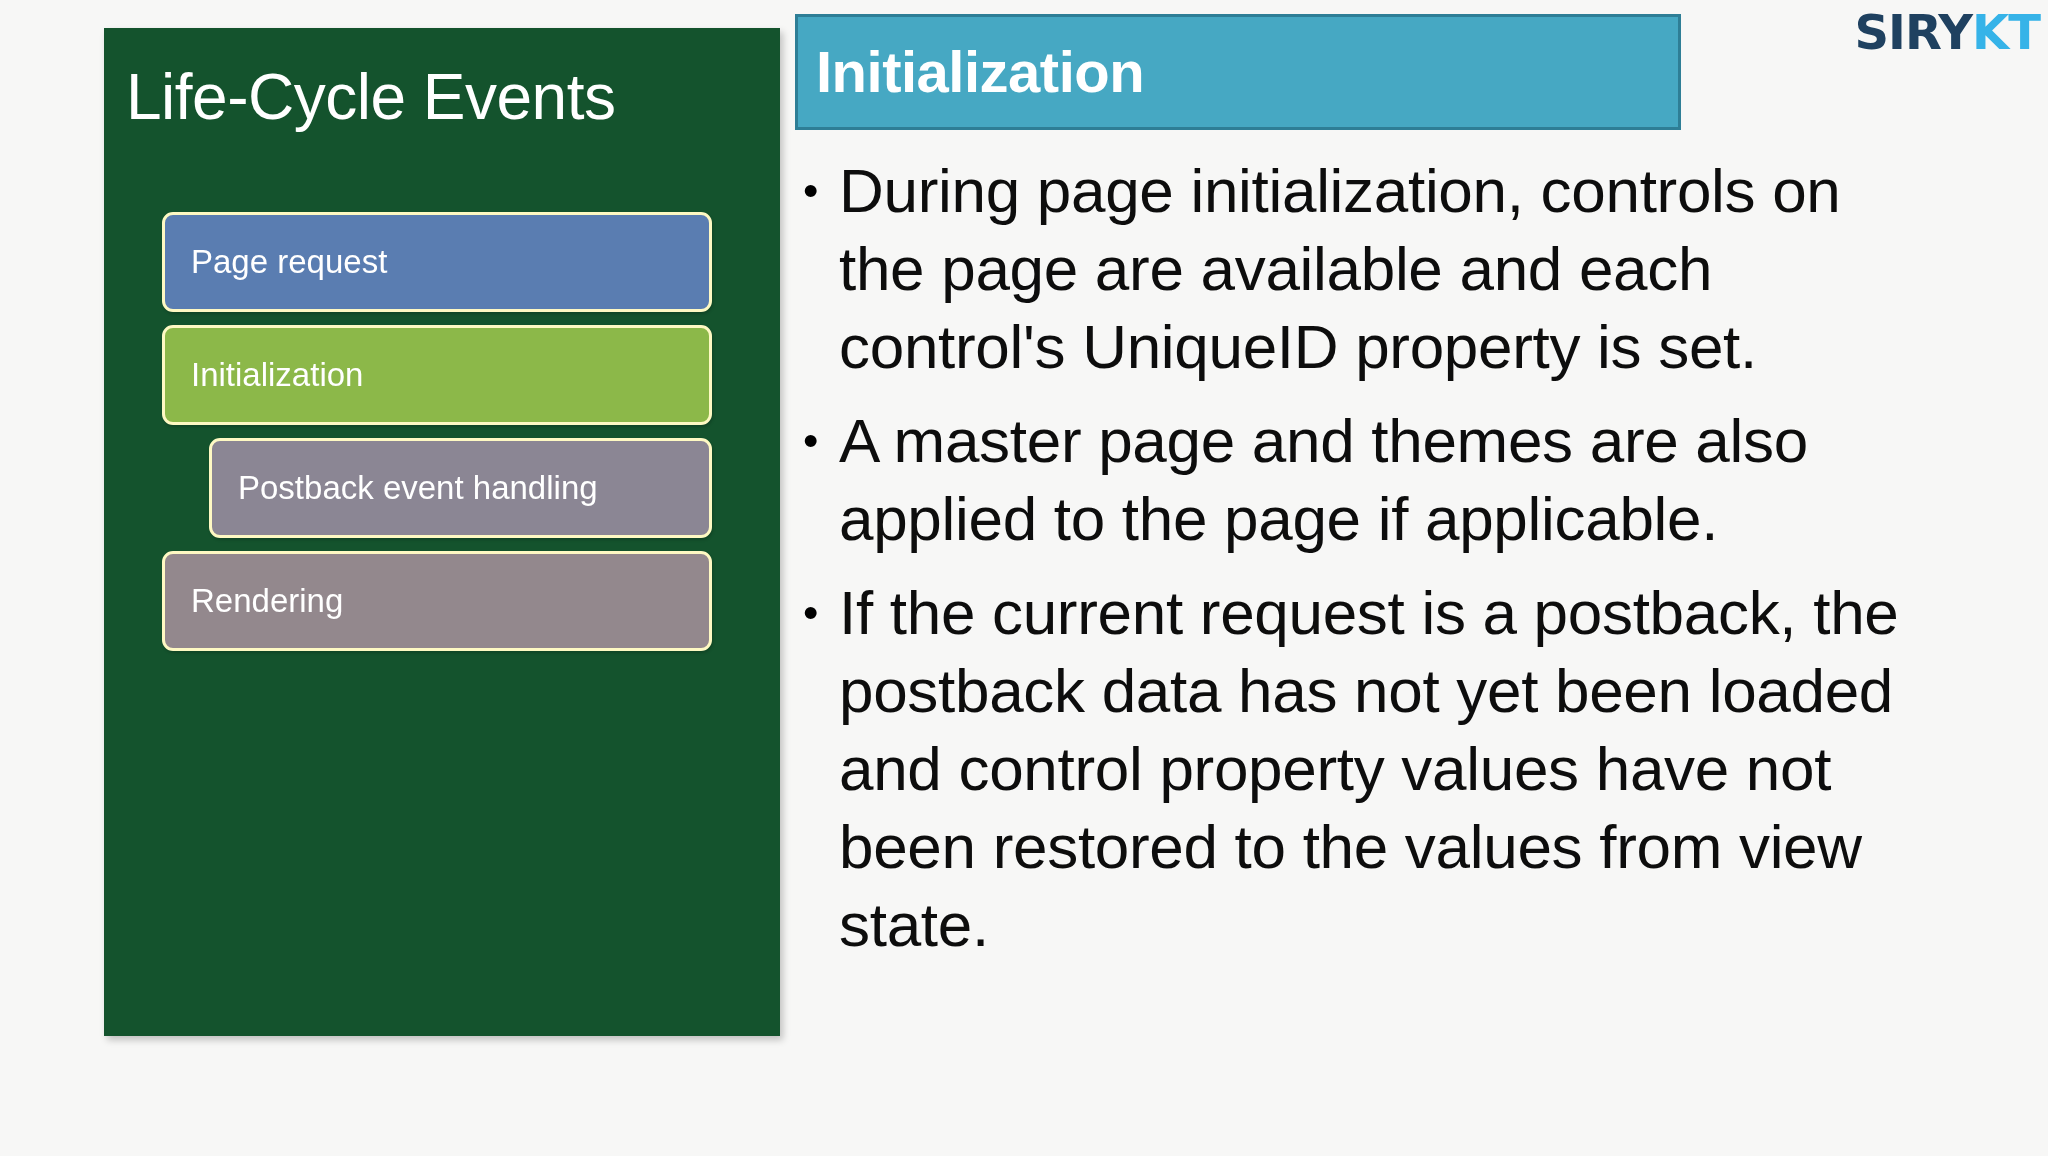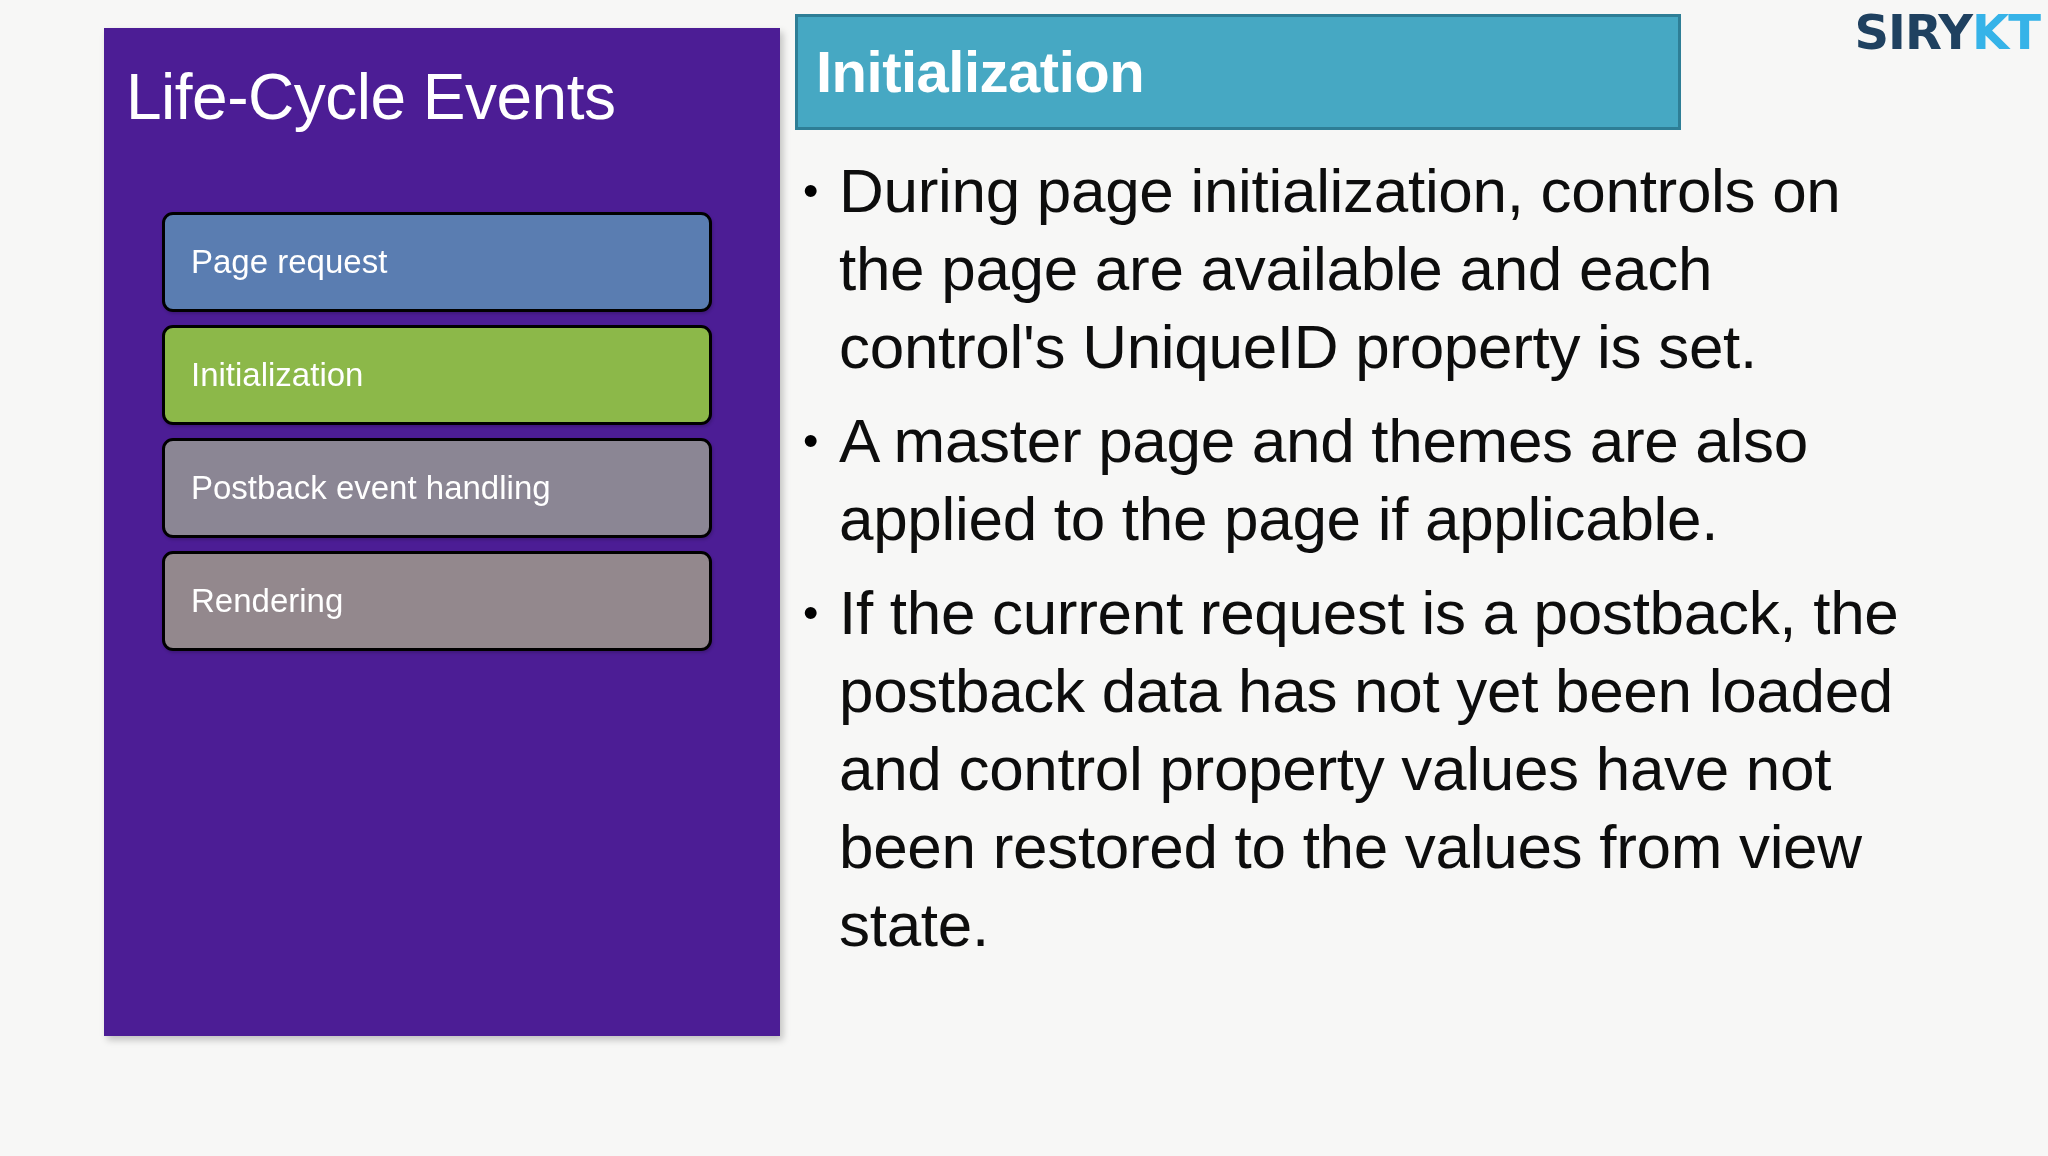--- a/index.html
+++ b/index.html
@@ -42,21 +42,21 @@
     position: absolute;
     left: 58px;
     top: 184px;
     width: 550px;
   }
   .stage-box {
     position: relative;
     height: 100px;
     margin-bottom: 13px;
     border-radius: 11px;
-    border: 3px solid #000000;
+    border: 3px solid #fef9c3;
     box-sizing: border-box;
     display: flex;
     align-items: center;
     padding-left: 26px;
     color: #FFFFFF;
     font-size: 33px;
     font-weight: 400;
     box-shadow: 1px 2px 3px rgba(0,0,0,0.18);
   }
 
@@ -123,31 +123,31 @@
     letter-spacing: -1px;
     font-family: "DejaVu Sans", sans-serif;
     white-space: nowrap;
   }
   .logo-dark { color: #1F4160; }
   .logo-light { color: #36B3E8; }
 </style>
 </head>
 <body style="background: rgb(247, 247, 246);">
 
-<div class="lifecycle-panel" style="background: #4c1d95;">
+<div class="lifecycle-panel" style="background: #14532d;">
   <div class="lifecycle-title">Life-Cycle Events</div>
 
   <div class="stage-list">
     <div class="stage-box" style="background: rgb(90, 125, 177);">
       <span>Page request</span>
     </div>
     <div class="stage-box" style="background: rgb(140, 184, 73);">
       <span>Initialization</span>
     </div>
-    <div class="stage-box" style="background: rgb(139, 134, 148);">
+    <div class="stage-box" style="background: rgb(139, 134, 148); margin-left: 47px;">
       <span>Postback event handling</span>
     </div>
     <div class="stage-box" style="background: rgb(147, 136, 141);">
       <span>Rendering</span>
     </div>
   </div>
 </div>
 
 <div class="content-col">
 

